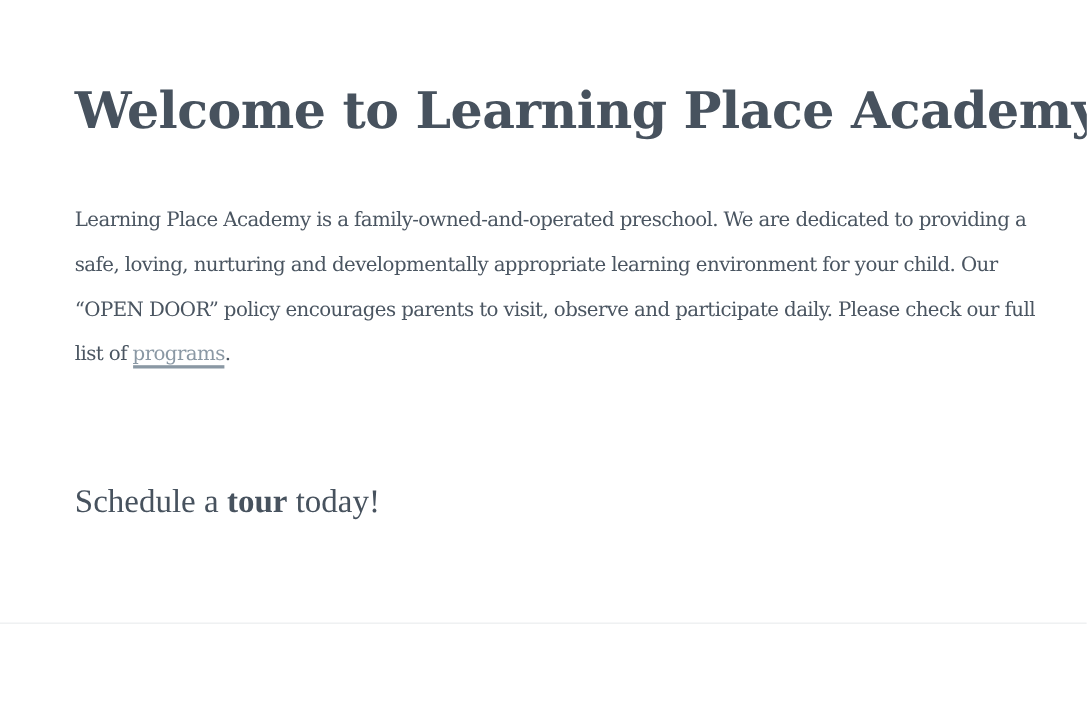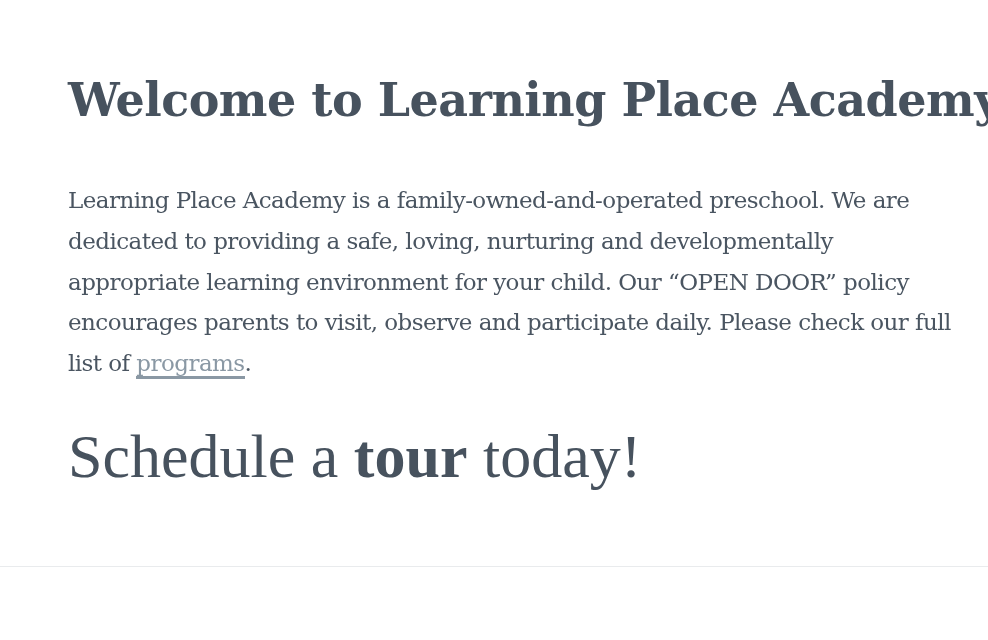--- a/index.html
+++ b/index.html
@@ -6,27 +6,27 @@
     body { width: 988px; height: 640px; position: relative; overflow: hidden; }
     .content { position: absolute; left: 68px; top: 0; width: 890px; }
     h1 {
       position: absolute; left: 0; top: 68px; margin: 0;
       font-family: "DejaVu Serif", serif; font-weight: bold;
       font-size: 46px; line-height: 64px; color: #47525e;
       letter-spacing: -0.5px; white-space: nowrap;
     }
     .para {
       position: absolute; left: 0; top: 180px; width: 890px; margin: 0;
-      font-family: "DejaVu Serif", serif; font-size: 23px;
+      font-family: "DejaVu Serif", serif; font-size: 18px;
       line-height: 40.8px; color: #4a5561; letter-spacing: -0.55px;
     }
     .para a { color: #8a98a4; text-decoration: none; border-bottom: 3px solid #8a98a4; }
     .tour {
       position: absolute; left: 0; top: 426px; margin: 0;
-      font-family: "Liberation Serif", serif; font-size: 62px;
+      font-family: "Liberation Serif", serif; font-size: 30px;
       line-height: 60px; color: #47525e; font-weight: normal; white-space: nowrap;
     }
     .tour b { font-weight: bold; }
     .divider { position: absolute; left: 0; top: 566px; width: 988px; height: 1px; background: #e9ebed; }
   </style>
 </head>
 <body>
 
 <div class="content">
   <h1>Welcome to Learning Place Academy!</h1>

